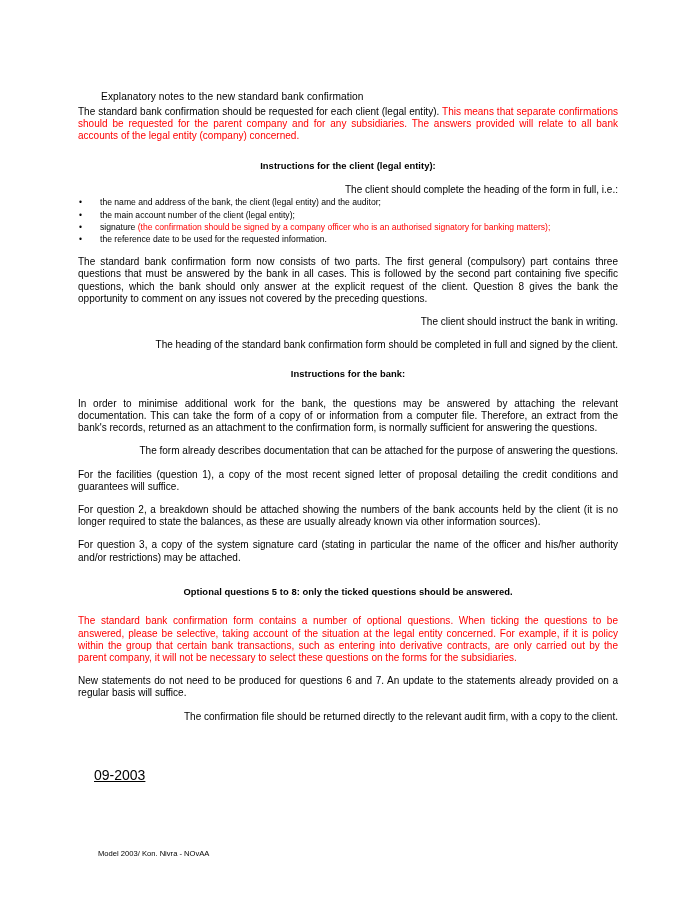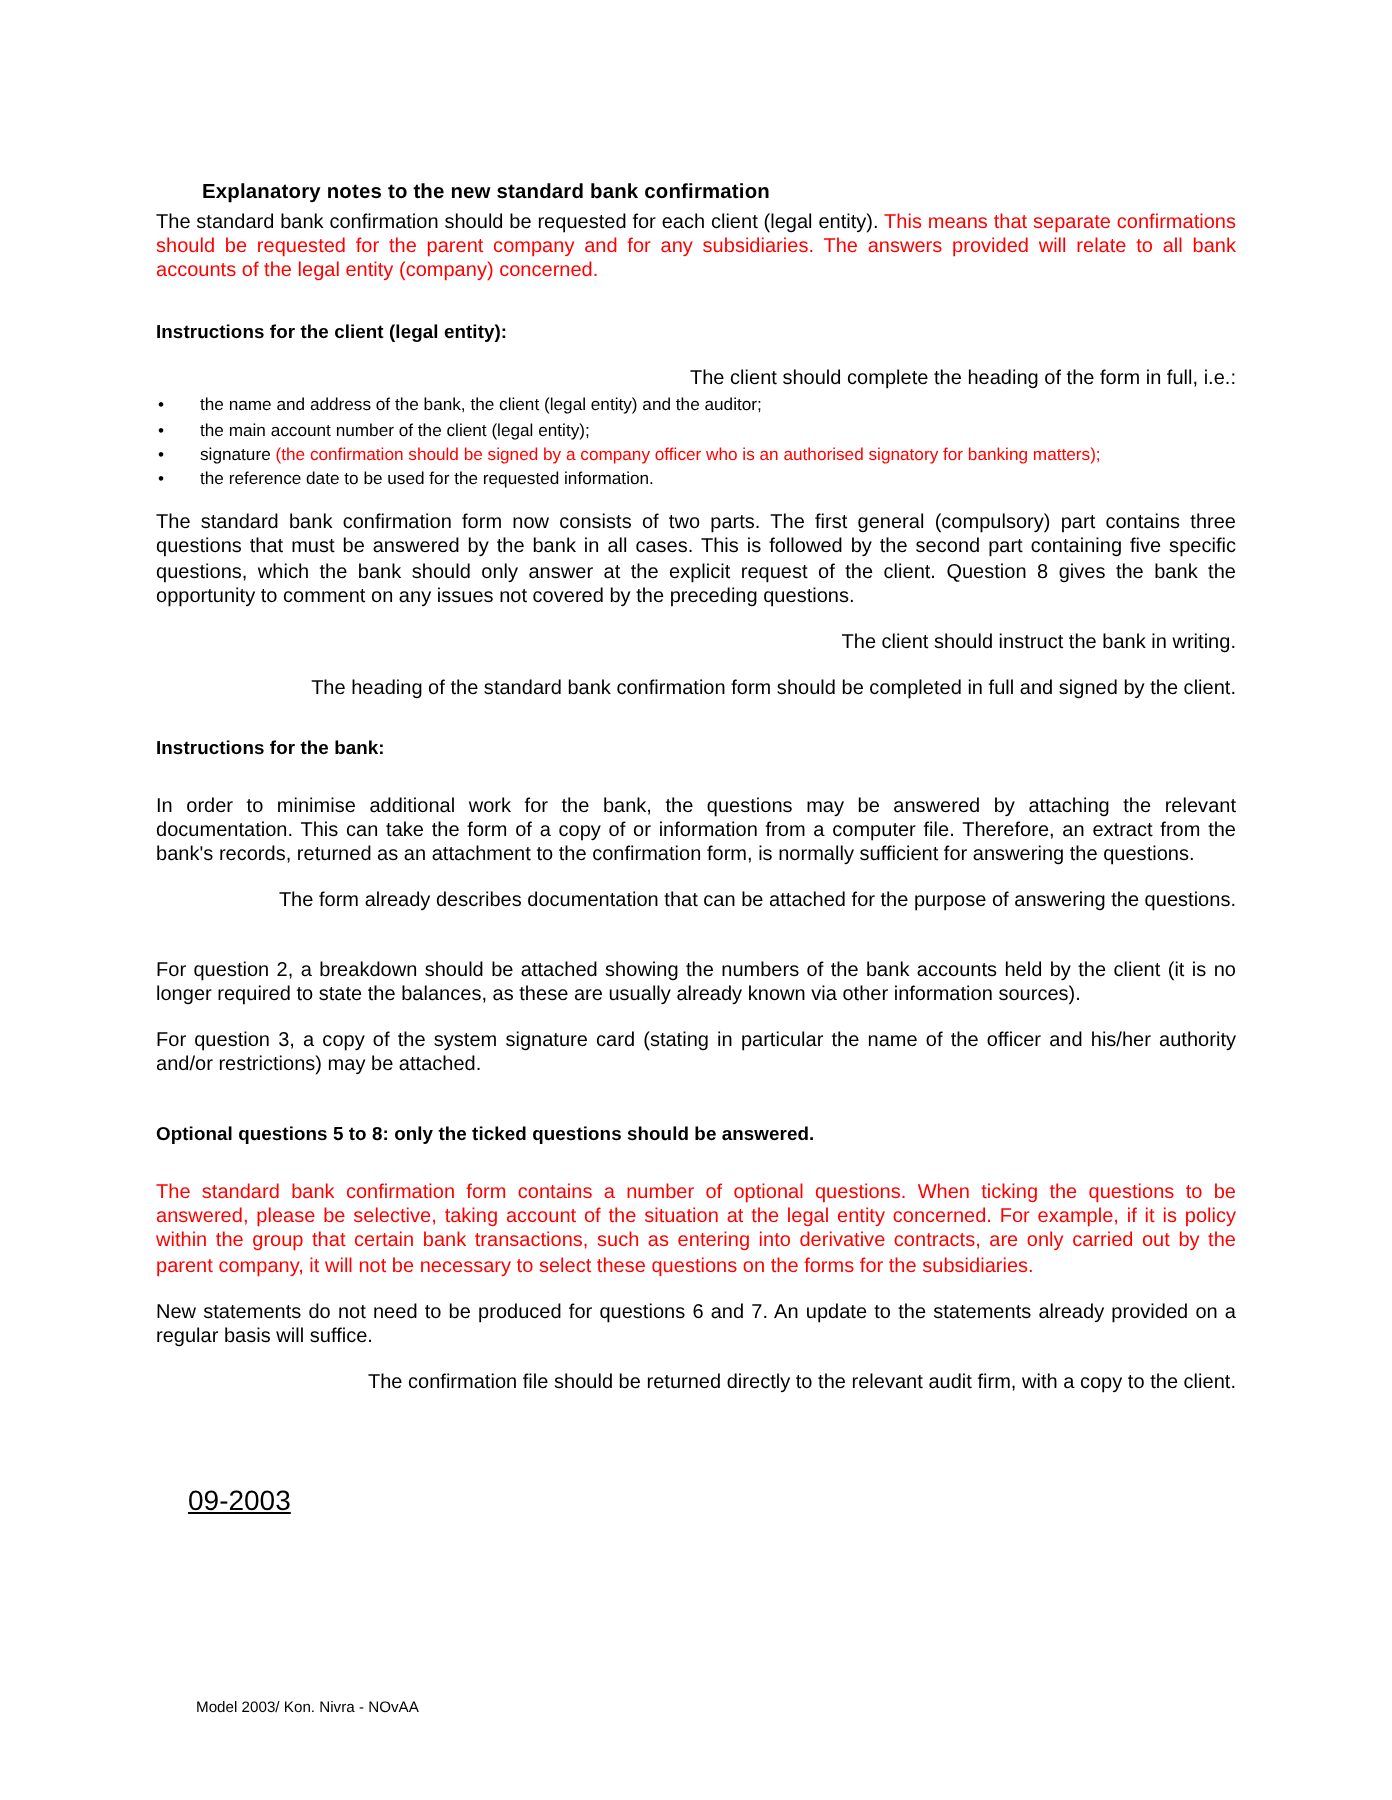--- a/index.html
+++ b/index.html
@@ -22,32 +22,33 @@
     box-sizing: border-box;
   }
   .content {
     position: absolute;
     left: 78px;
     top: 90px;
     width: 540px;
   }
   h1.doc-title {
     font-size: 10.2px;
-    font-weight: bold;
+    font-weight: normal;
     margin: 0 0 3px 0;
     line-height: 13px;
     letter-spacing: 0.1px;
     padding-left: 23px;
   }
   h2.section-head {
     font-size: 9.4px;
     font-weight: bold;
     margin: 0;
     line-height: 12.5px;
     letter-spacing: 0.05px;
+    text-align: center;
   }
   p.para {
     font-size: 10px;
     line-height: 12.2px;
     margin: 0;
     text-align: justify;
     letter-spacing: 0.01px;
   }
   p.para.left {
     text-align: right;
@@ -141,20 +142,21 @@
     <div class="spacer-lg"></div>
 
     <p class="para">In order to minimise additional work for the bank, the questions may be answered by attaching the relevant documentation. This can take the form of a copy of or information from a computer file. Therefore, an extract from the bank's records, returned as an attachment to the confirmation form, is normally sufficient for answering the questions.</p>
 
     <div class="spacer-sm"></div>
 
     <p class="para left">The form already describes documentation that can be attached for the purpose of answering the questions.</p>
 
     <div class="spacer-sm"></div>
 
+    <p class="para">For the facilities (question 1), a copy of the most recent signed letter of proposal detailing the credit conditions and guarantees will suffice.</p>
 
     <div class="spacer-sm"></div>
 
     <p class="para">For question 2, a breakdown should be attached showing the numbers of the bank accounts held by the client (it is no longer required to state the balances, as these are usually already known via other information sources).</p>
 
     <div class="spacer-sm"></div>
 
     <p class="para">For question 3, a copy of the system signature card (stating in particular the name of the officer and his/her authority and/or restrictions) may be attached.</p>
 
     <div class="spacer-xl"></div>

